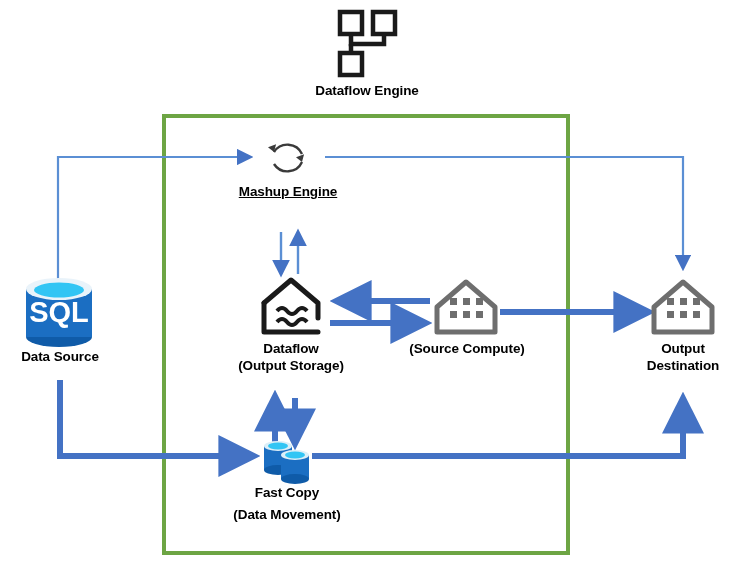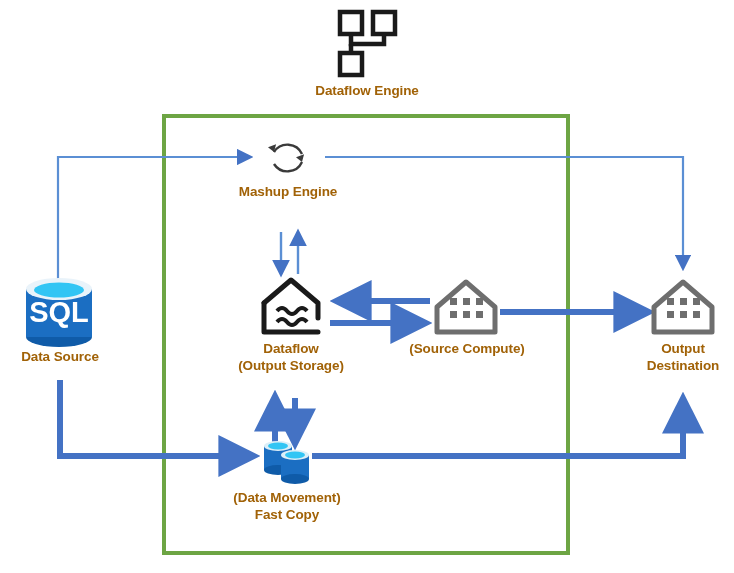--- a/index.html
+++ b/index.html
@@ -1,20 +1,20 @@
 <!DOCTYPE html>
 <html><head>
 <meta charset="utf-8">
 <style>
   html,body{margin:0;padding:0;background:#ffffff;}
   body{width:734px;height:573px;position:relative;overflow:hidden;
        font-family:"Liberation Sans", sans-serif;color:#1a1a1a;}
   #canvas{position:absolute;inset:0;width:734px;height:573px;}
   .lbl{position:absolute;text-align:center;font-weight:bold;line-height:1.25;
-       font-size:13.5px;color:#a16207;letter-spacing:-0.1px;white-space:nowrap;}
+       font-size:13.5px;color:#000000;letter-spacing:-0.1px;white-space:nowrap;}
   .lbl span{display:block;}
   svg{display:block;overflow:visible;}
 </style>
 </head>
 <body>
 
 <svg id="canvas" viewBox="0 0 734 573">
   <defs>
     <marker id="mThickR" markerWidth="7" markerHeight="7" refX="5.6" refY="3.5" orient="auto">
       <path d="M0,0 L7,3.5 L0,7 z" fill="#4472C4"></path>
@@ -105,21 +105,21 @@
     <ellipse cx="295" cy="479" rx="14" ry="5" fill="#0F5BA8"></ellipse>
     <ellipse cx="295" cy="455" rx="14" ry="5" fill="#DCEFF8"></ellipse>
     <ellipse cx="295" cy="455" rx="10" ry="3.4" fill="#32C5F4"></ellipse>
   </g>
 </svg>
 
 <div class="lbl" style="left:0;top:83px;width:734px;">
   <span>Dataflow Engine</span>
 </div>
 
-<div class="lbl" style="left:168px;top:184px;width:240px;">
+<div class="lbl" style="left:168px;top:184px;width:240px;text-decoration:underline;">
   <span>Mashup Engine</span>
 </div>
 
 <div class="lbl" style="left:0;top:349px;width:120px;text-align:center;">
   <span>Data Source</span>
 </div>
 
 <div class="lbl" style="left:200px;top:341px;width:182px;">
   <span>Dataflow</span>
   <span>(Output Storage)</span>
@@ -128,15 +128,15 @@
 <div class="lbl" style="left:376px;top:341px;width:182px;">
   <span>(Source Compute)</span>
 </div>
 
 <div class="lbl" style="left:613px;top:341px;width:140px;">
   <span>Output</span>
   <span>Destination</span>
 </div>
 
 <div class="lbl" style="left:196px;top:485px;width:182px;">
+  <span>Fast Copy</span>
   <span style="margin-top:5px;">(Data Movement)</span>
-  <span>Fast Copy</span>
 </div>
 
 </body></html>

